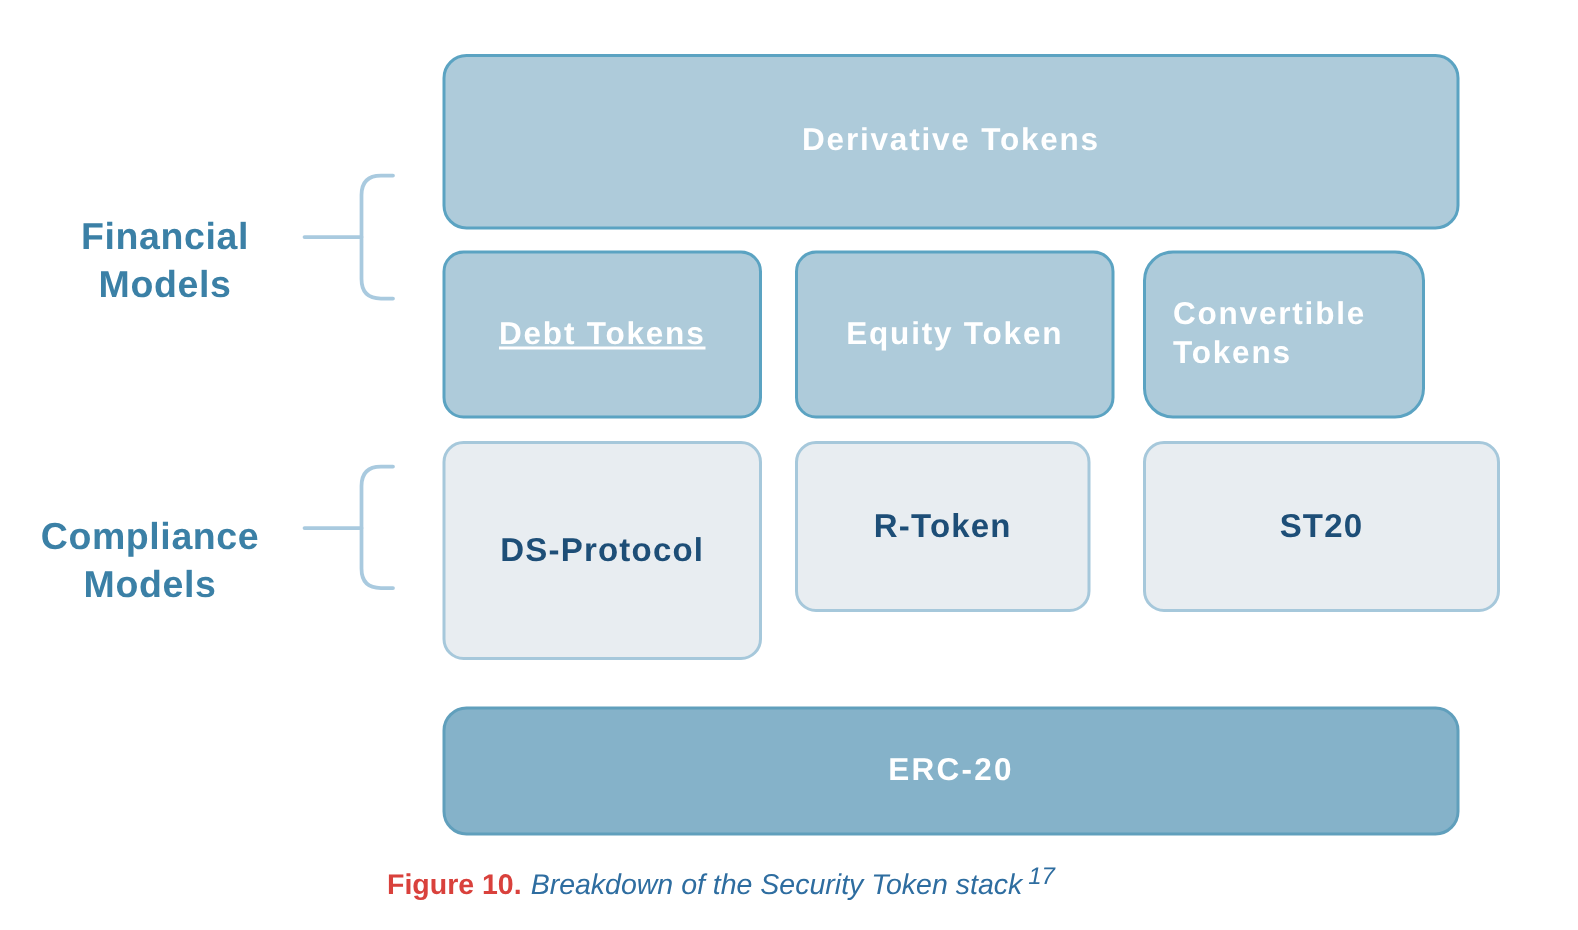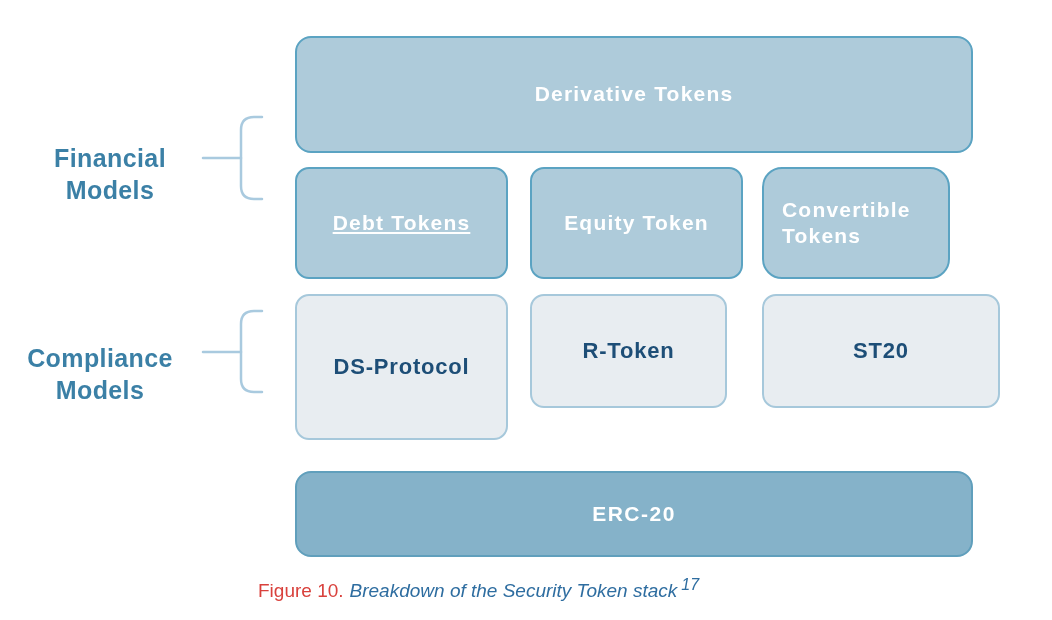--- a/index.html
+++ b/index.html
@@ -91,21 +91,21 @@
 
   .caption{
     position:absolute;
     left:258px;
     top:576px;
     font-size:19px;
     white-space:nowrap;
   }
   .caption .fig-label{
     color:var(--caption-red);
-    font-weight:400;
+    font-weight:700;
     margin-top:19px;
   }
   .caption .fig-text{
     color:var(--caption-blue);
     font-style:italic;
     font-weight:500;
     margin-left:6px;
   }
   .caption .fig-note{
     color:var(--caption-blue);

